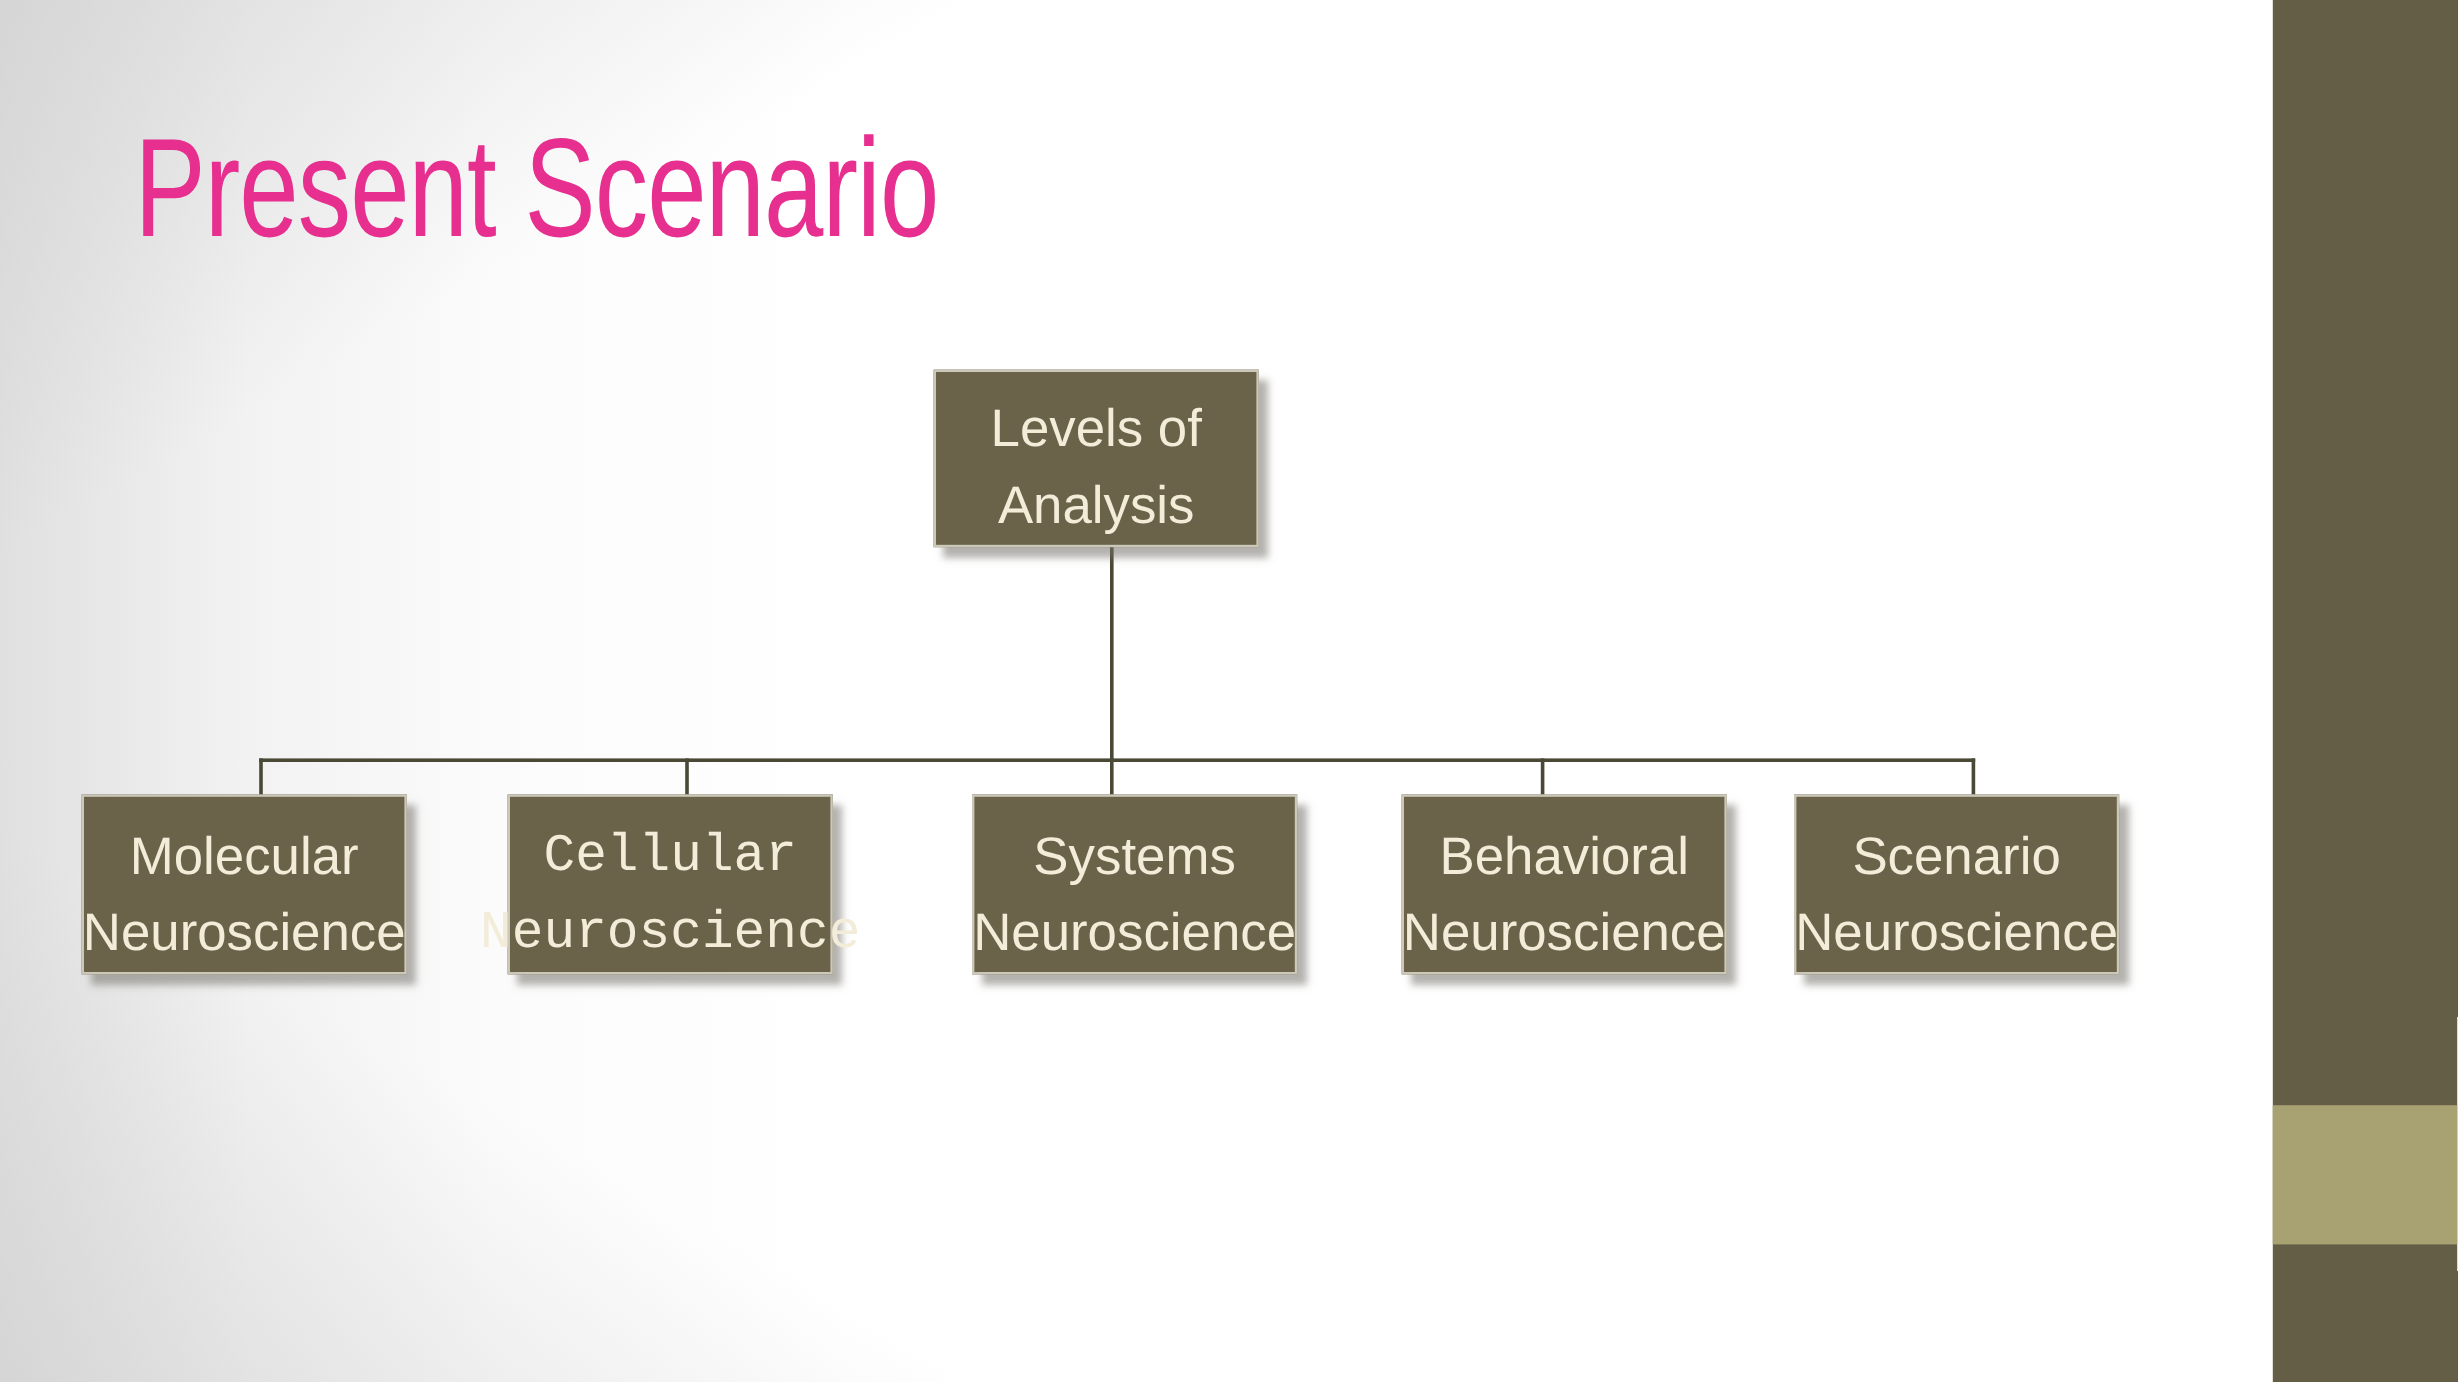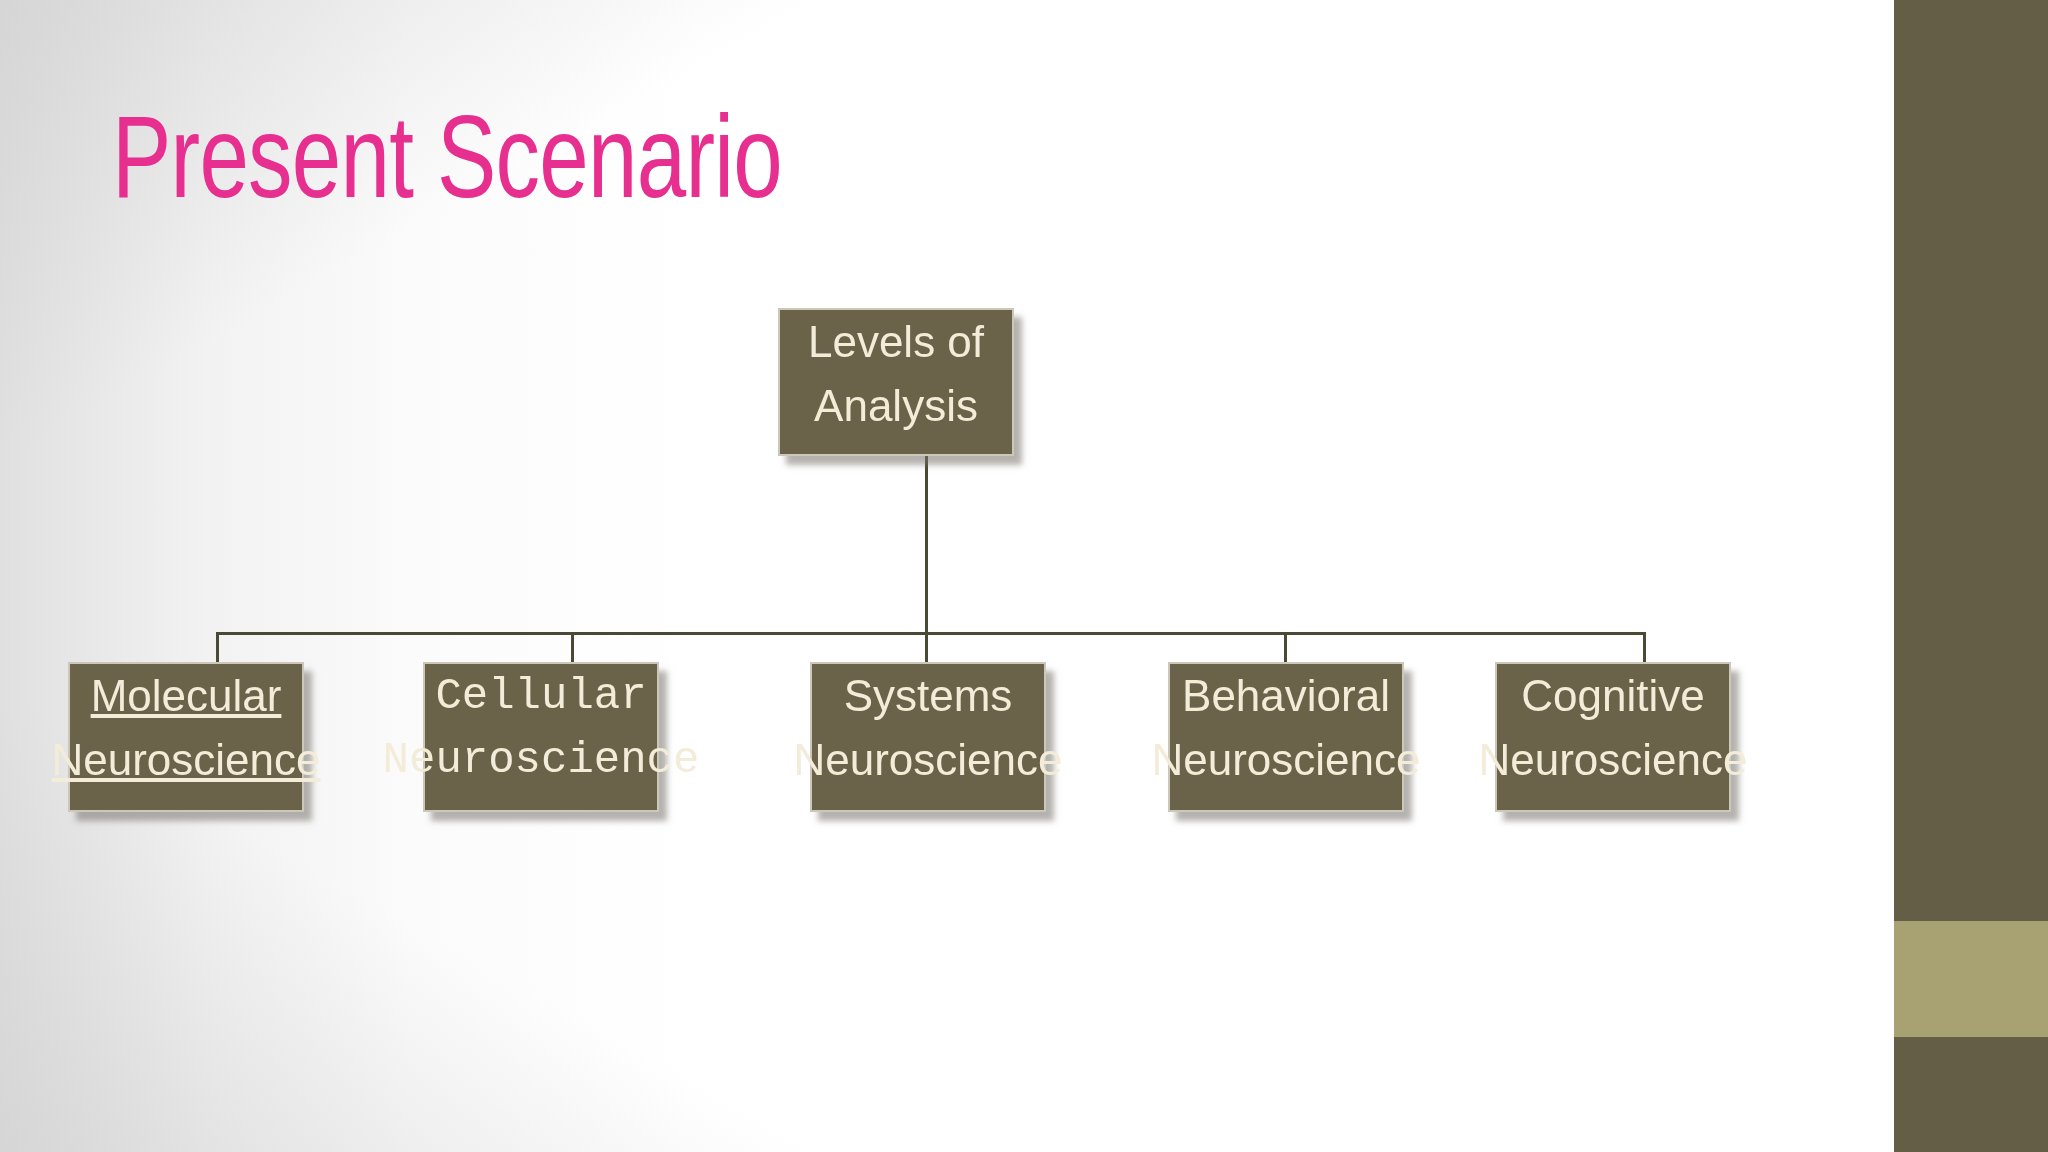--- a/index.html
+++ b/index.html
@@ -26,38 +26,38 @@
     font-weight: 400;
     letter-spacing: -1px;
     color: #e62f8e;
     white-space: nowrap;
     transform: scaleX(0.76);
     transform-origin: left top;
   }
 
   .node {
     position: absolute;
-    width: 236px;
+    width: 271px;
     height: 150px;
     box-sizing: border-box;
     background: #6b6349;
     border: 2px solid #cbc7b9;
     box-shadow: 8px 9px 6px rgba(118, 115, 108, 0.55);
     color: #f2ecd9;
     display: flex;
-    align-items: flex-start;
+    align-items: flex-end;
     justify-content: center;
     text-align: center;
     font-size: 44px;
     line-height: 64px;
     padding: 0 2px;
   }
 
   .node-root { left: 778px; top: 308px; height: 148px; }
-  .node-c1 { left: 68px;   top: 662px; text-decoration: underline; }
+  .node-c1 { left: 68px;   top: 662px; }
   .node-c2 { left: 423px;  top: 662px; font-family: Liberation Mono, monospace; }
   .node-c3 { left: 810px;  top: 662px; }
   .node-c4 { left: 1136px; top: 662px; margin-left: 32px; }
   .node-c5 { left: 1495px; top: 662px; }
 
   .line { position: absolute; background: #4a4936; }
   .v-main { left: 925px; top: 454px; width: 3px; height: 180px; }
   .h-line { left: 216px; top: 632px; width: 1430px; height: 3px; }
   .drop   { top: 632px; width: 3px; height: 32px; }
   .d1 { left: 216px; }
@@ -110,21 +110,21 @@
     <div class="node node-c2">
       <span>Cellular Neuroscience</span>
     </div>
     <div class="node node-c3">
       <span>Systems Neuroscience</span>
     </div>
     <div class="node node-c4">
       <span>Behavioral Neuroscience</span>
     </div>
     <div class="node node-c5">
-      <span>Cognitive Neuroscience</span>
+      <span>Scenario Neuroscience</span>
     </div>
 
   </div>
 
   <div class="side-band">
     <div class="side-band-square"></div>
   </div>
 
 </div>
 

